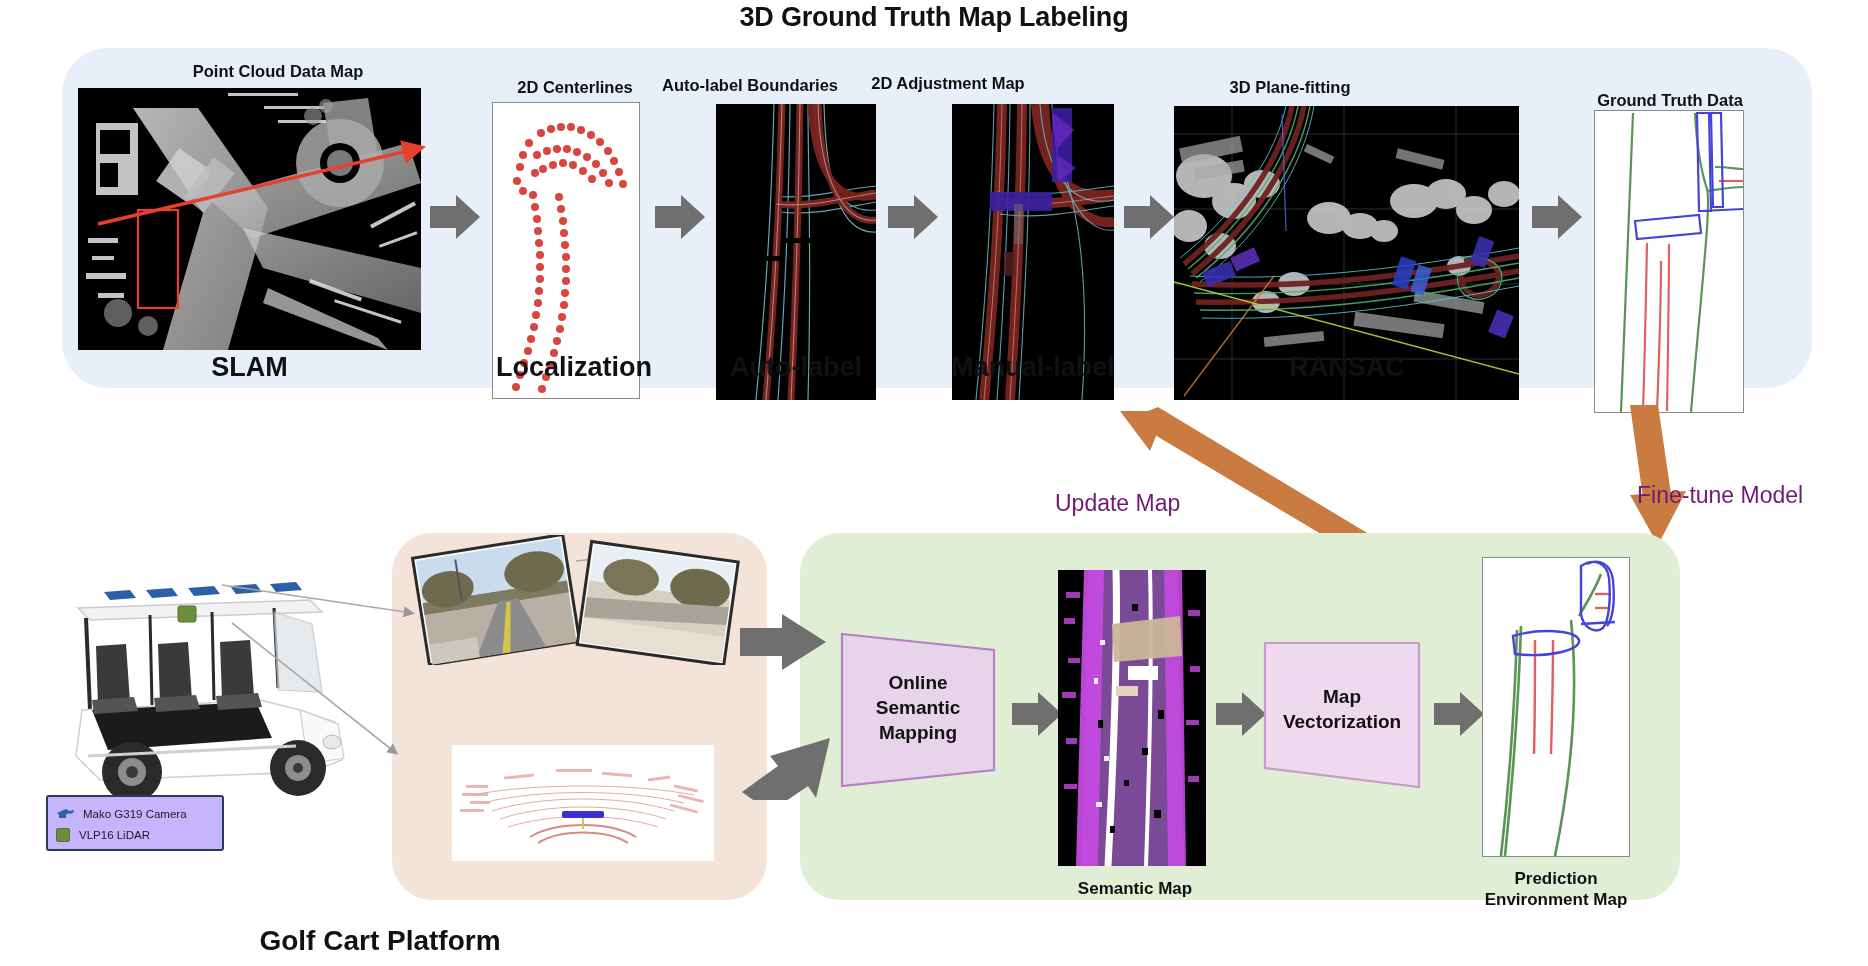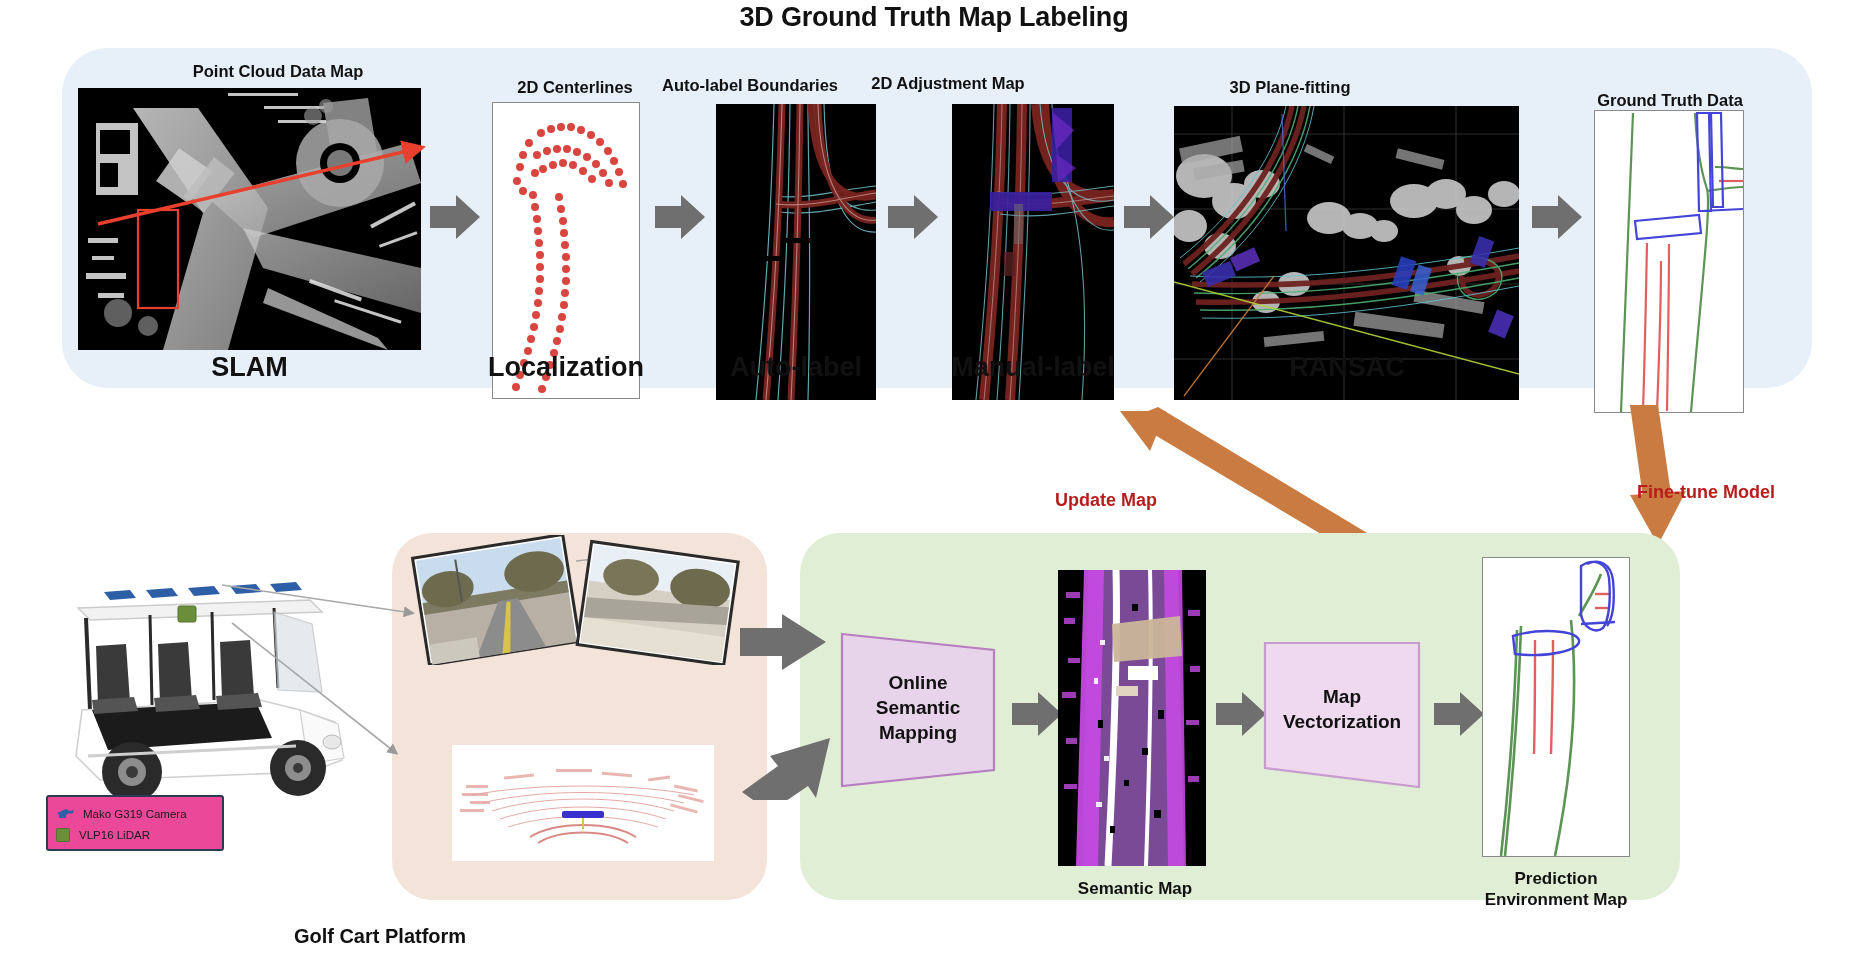--- a/index.html
+++ b/index.html
@@ -16,21 +16,21 @@
   .abs { position: absolute; }
 
   
   .main-title {
     left: 0; top: 2px; width: 1868px;
     text-align: center;
     font-size: 27px; font-weight: bold; color: #111;
     letter-spacing: -0.2px;
   }
   .section-title {
-    font-size: 20px; font-weight: bold; color: #111;
+    font-size: 28px; font-weight: bold; color: #111;
     text-align: center;
   }
 
   
   .band {
     border-radius: 46px;
   }
   #band-top {
     left: 62px; top: 48px; width: 1750px; height: 340px;
     background: #e7eff9;
@@ -75,28 +75,28 @@
   
   .trap-label {
     position: absolute; left: 0; width: 100%;
     text-align: center;
     font-size: 19px; font-weight: bold; color: #111;
     line-height: 1.32;
   }
 
   
   .orange-label {
-    font-size: 18px; font-weight: bold;
-    color: #b91c1c; white-space: nowrap;
+    font-size: 23px; font-weight: normal;
+    color: #701a75; white-space: nowrap;
   }
 
   
   #legend {
     left: 46px; top: 795px; width: 178px; height: 56px;
-    background: #ec4899;
+    background: #c4b5fd;
     border: 2px solid #2b3a55;
     border-radius: 3px;
     padding: 6px 8px;
   }
   .legend-row {
     display: flex; align-items: center; gap: 9px; height: 21px;
   }
   .legend-text {
     font-size: 11.5px; color: #1a1a1a; white-space: nowrap;
   }
@@ -249,21 +249,21 @@
           <circle cx="69" cy="214" r="4"></circle>
           <circle cx="67" cy="226" r="4"></circle>
         <circle cx="64" cy="238" r="4"></circle>
           <circle cx="61" cy="250" r="4"></circle>
           <circle cx="57" cy="262" r="4"></circle>
         <circle cx="53" cy="274" r="4"></circle>
           <circle cx="49" cy="286" r="4"></circle>
       </g>
     </svg>
   </div>
-  <div class="abs cap-bottom" style="left:466px; top:352px; width:200px;">Localization</div>
+  <div class="abs cap-bottom" style="left:452px; top:352px; width:200px;text-align:right;">Localization</div>
 
   <svg class="abs chev" style="left:655px; top:193px; width:52px; height:48px;">
     <polygon points="0,13 26,13 26,2 50,24 26,46 26,35 0,35" fill="#6f6f6f"></polygon>
   </svg>
 
   <div class="abs cap-top" style="left:620px; top:76px; width:260px;">Auto-label Boundaries</div>
   <div class="abs frame" style="left:716px; top:104px; width:160px; height:296px;">
     <svg width="160" height="296" viewBox="0 0 160 296">
       <rect width="160" height="296" fill="#000"></rect>
       <g fill="none" stroke="#6fb9c4" stroke-width="1.2" opacity="0.9">

